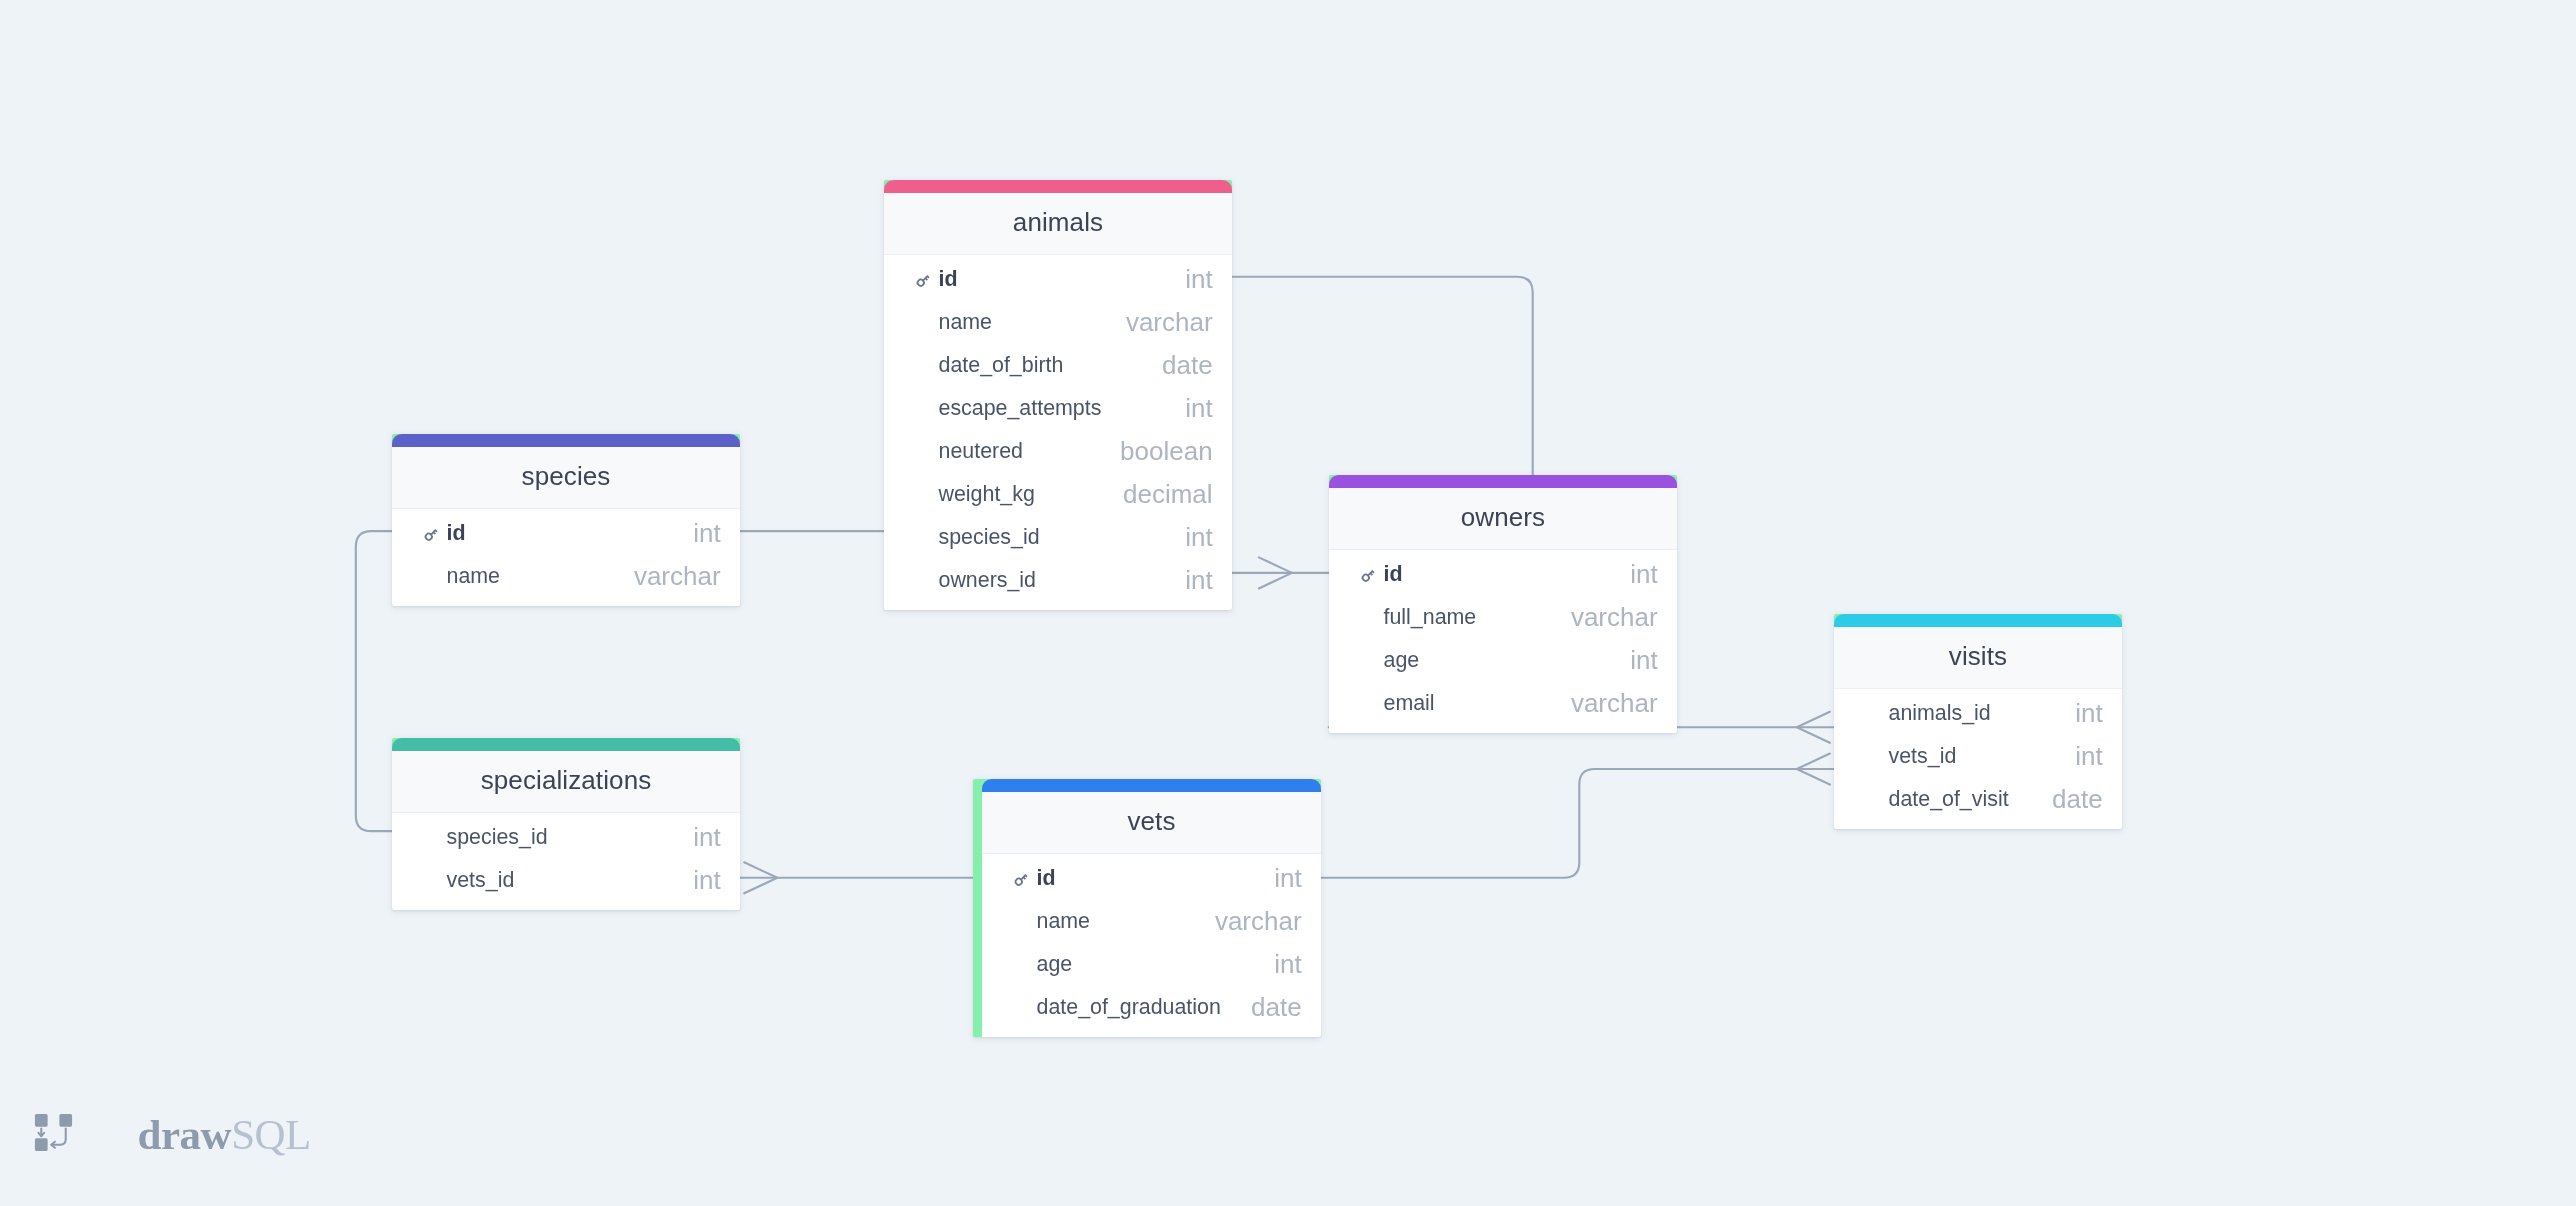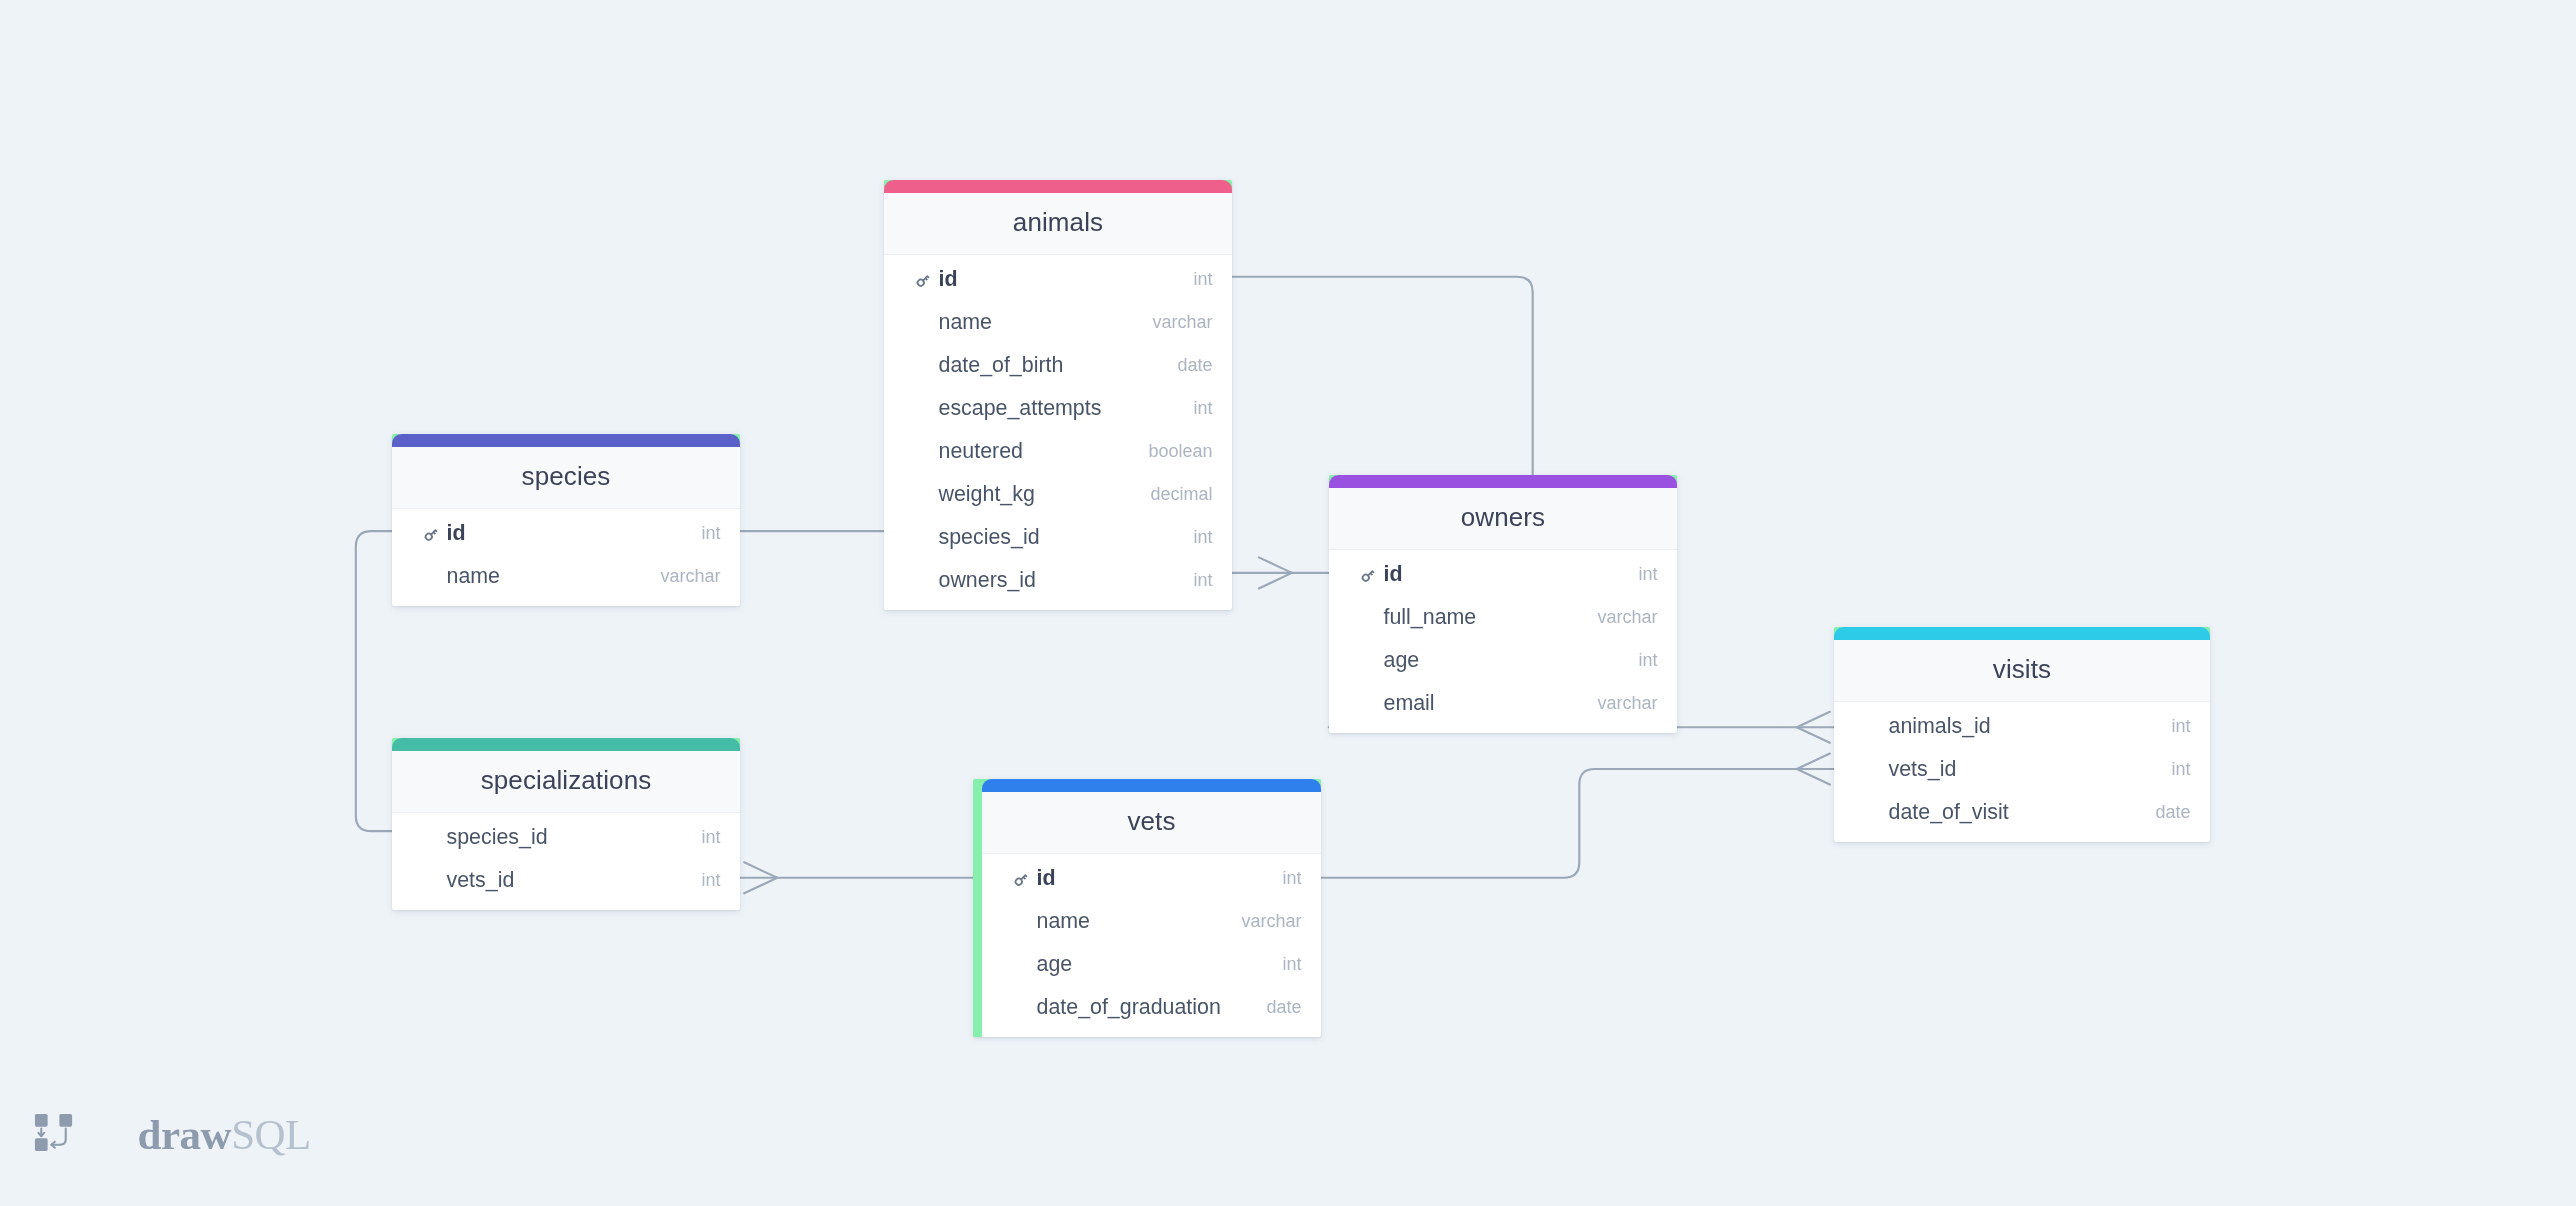--- a/index.html
+++ b/index.html
@@ -82,21 +82,21 @@
     flex: 1 1 auto;
     font-size: 21.4px;
     color: #4a5468;
     white-space: nowrap;
   }
   .row.pk .fname {
     font-weight: bold;
     color: #3c4257;
   }
   .row .ftype {
-    font-size: 18px;
+    font-size: 26px;
     color: #adb5c2;
     white-space: nowrap;
     text-align: center;
     margin-left: 15.5px;
   }
   .key-icon svg { display: block; }
 
   
   #logo {
     position: absolute;
@@ -271,21 +271,21 @@
         <span class="ftype">int</span>
       </div>
       <div class="row">
         <span class="keyslot"></span>
         <span class="fname">email</span>
         <span class="ftype">varchar</span>
       </div>
     </div>
   </div>
 
-  <div class="table-card" style="left:1834px; top:627px; width:376px;">
+  <div class="table-card" style="left:1834px; top:614px; width:288px;">
     <div class="accent-bar" style="background:#2ecbe8;"></div>
     <div class="table-title">visits</div>
     <div class="rows">
       <div class="row">
         <span class="keyslot"></span>
         <span class="fname">animals_id</span>
         <span class="ftype">int</span>
       </div>
       <div class="row">
         <span class="keyslot"></span>

